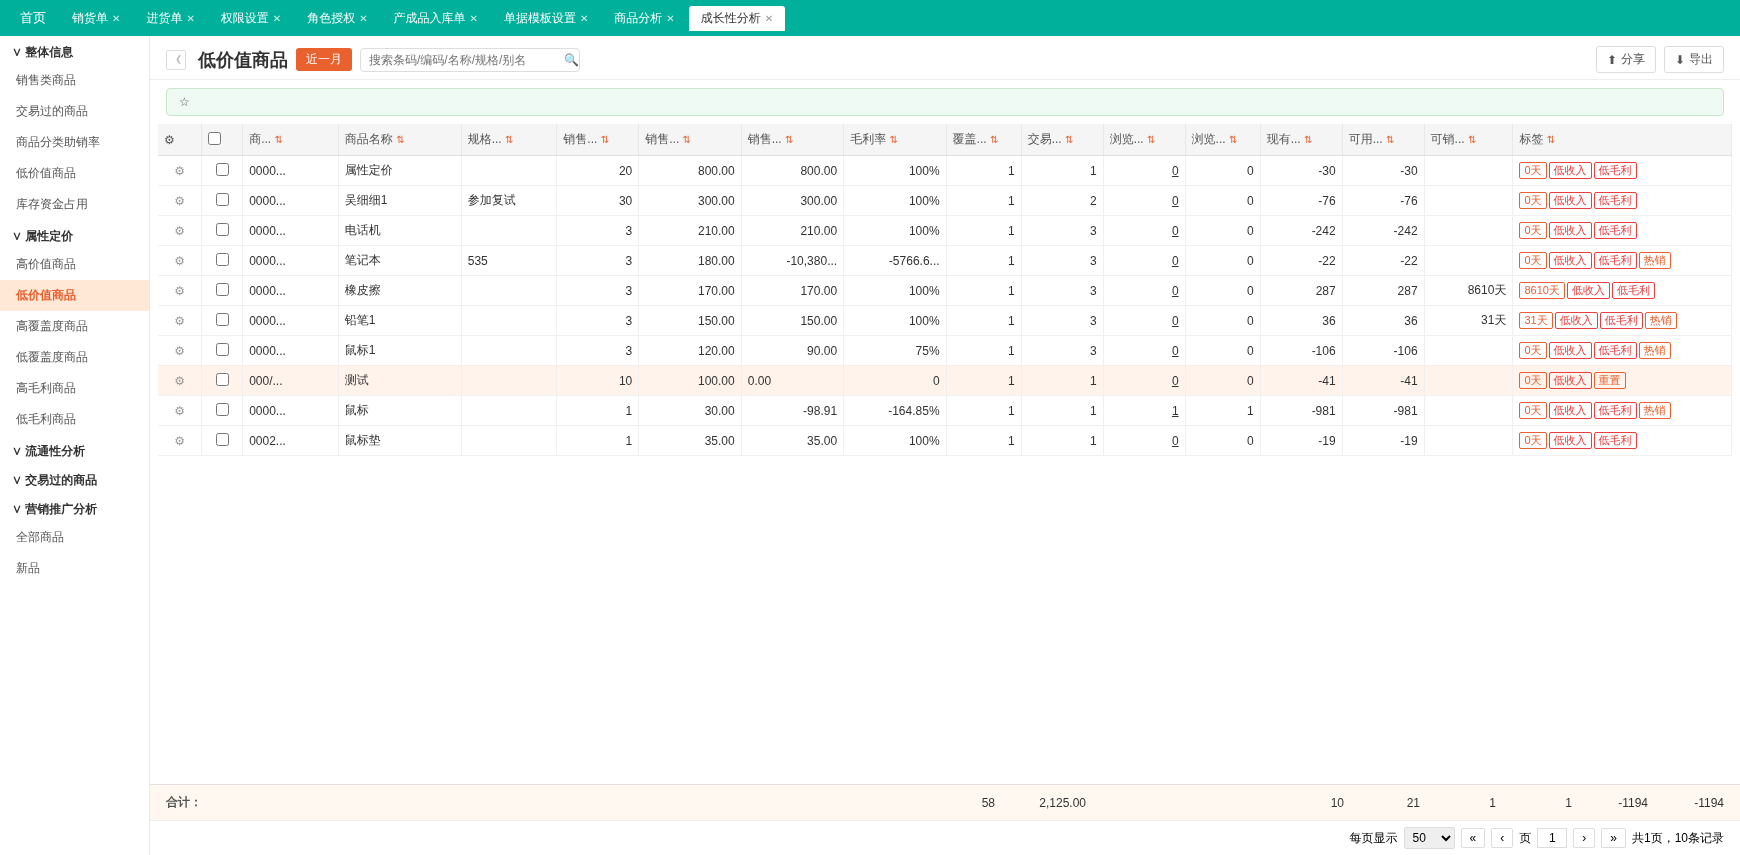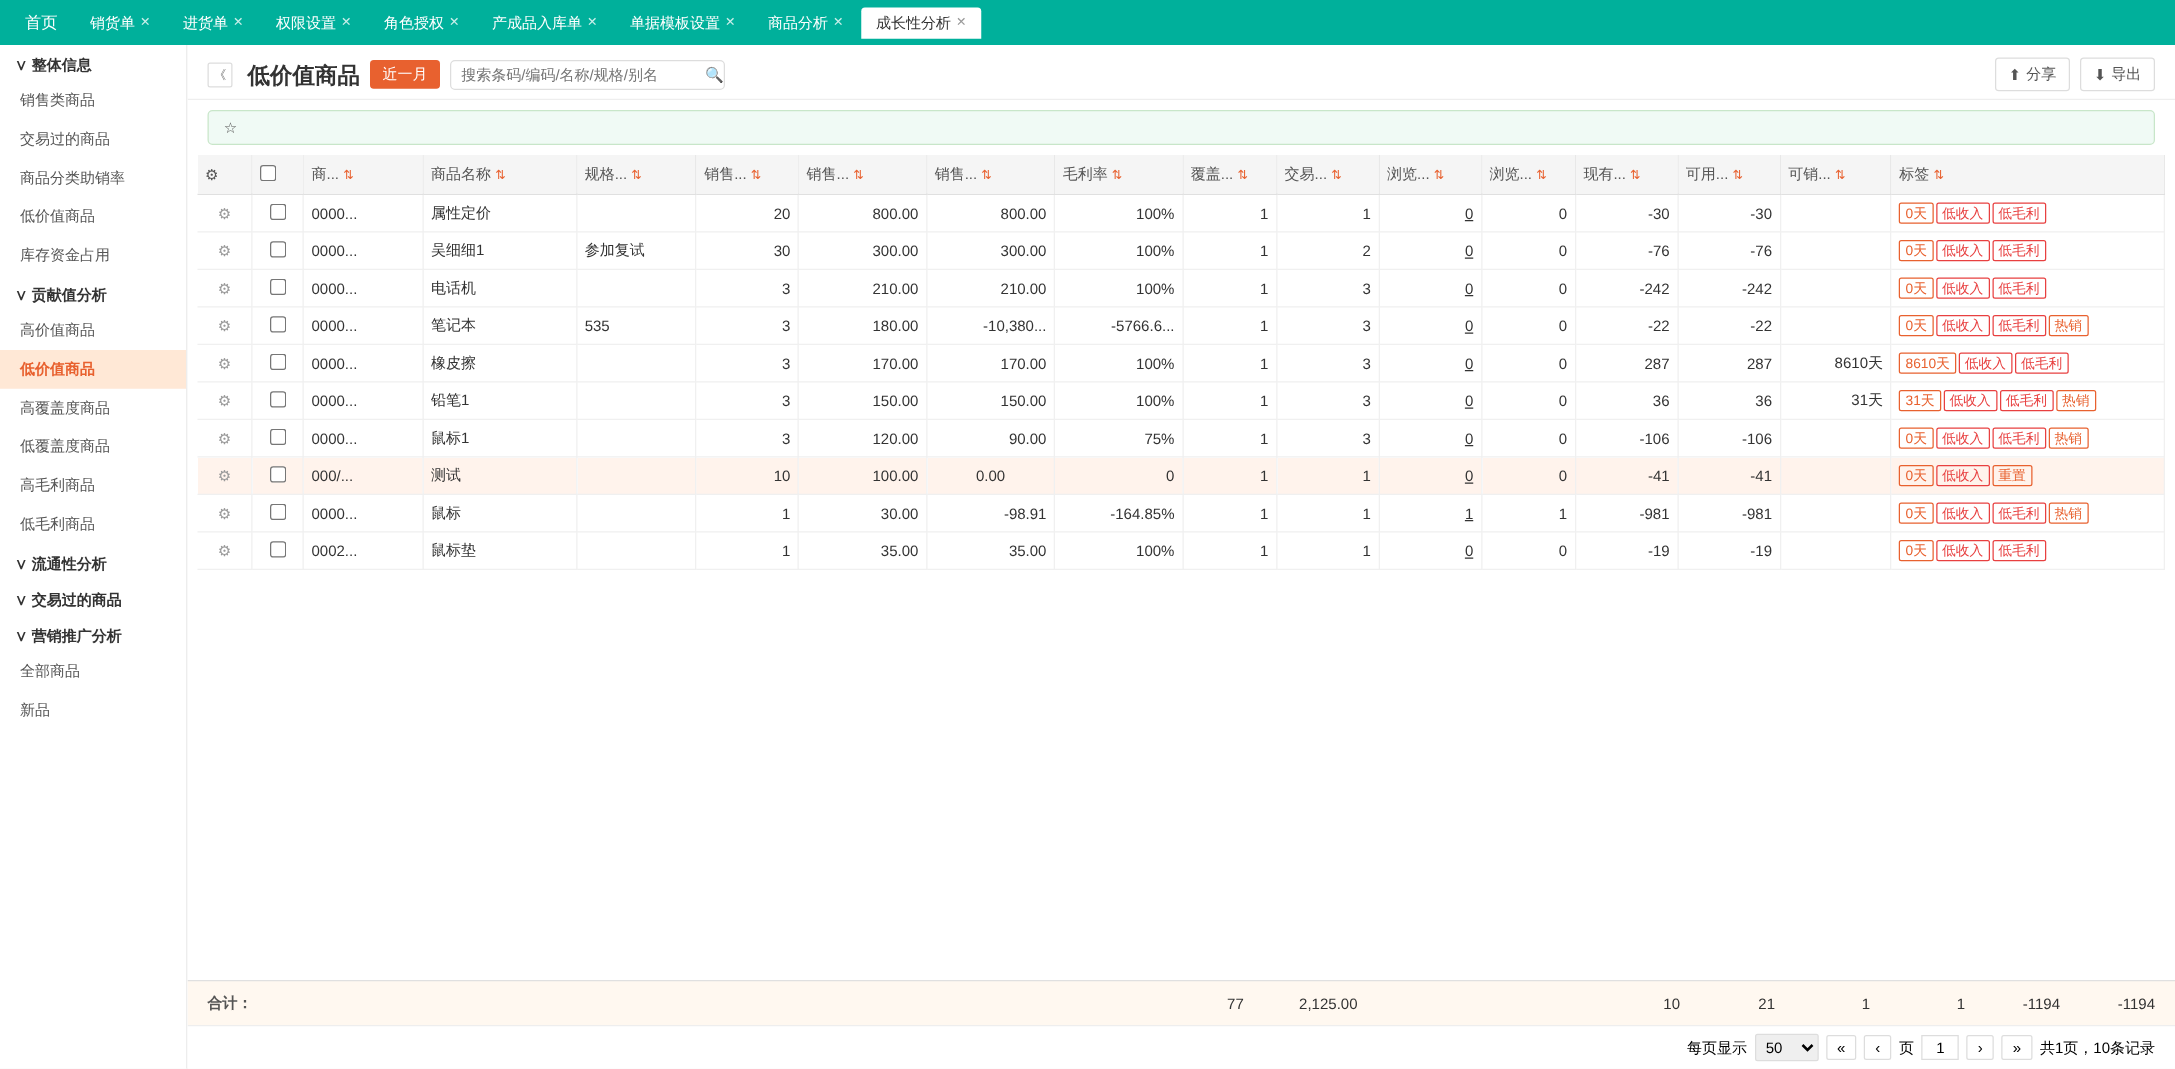--- a/index.html
+++ b/index.html
@@ -290,21 +290,21 @@
     <div class="sidebar-group-title">
       <span>∨ 整体信息</span>
     </div>
     <div class="sidebar-item">销售类商品</div>
     <div class="sidebar-item">交易过的商品</div>
     <div class="sidebar-item">商品分类助销率</div>
     <div class="sidebar-item">低价值商品</div>
     <div class="sidebar-item">库存资金占用</div>
 
     <div class="sidebar-group-title">
-      <span>∨ 贡献值分析</span>
+      <span>∨ 属性定价</span>
     </div>
     <div class="sidebar-item">高价值商品</div>
     <div class="sidebar-item active">低价值商品</div>
     <div class="sidebar-item">高覆盖度商品</div>
     <div class="sidebar-item">低覆盖度商品</div>
     <div class="sidebar-item">高毛利商品</div>
     <div class="sidebar-item">低毛利商品</div>
 
     <div class="sidebar-group-title">
       <span>∨ 流通性分析</span>
@@ -522,21 +522,21 @@
       <td><span class="tag tag-orange">0天</span><span class="tag tag-red">低收入</span><span class="tag tag-red">低毛利</span><span class="tag tag-orange">热销</span></td>
     </tr>
             <tr class="highlighted">
       <td style="text-align:center;color:#999;">⚙</td>
       <td class="checkbox-col"><input type="checkbox" style="accent-color: rgb(232, 97, 47);"></td>
       <td>000/...</td>
       <td>测试</td>
       <td></td>
       <td style="text-align:right;">10</td>
       <td style="text-align:right;">100.00</td>
-      <td style="text-align:center;">0.00</td>
+      <td style="text-align:left;">0.00</td>
       <td style="text-align:right;">0</td>
       <td style="text-align:right;">1</td>
       <td style="text-align:right;">1</td>
       <td style="text-align:right;"><span class="underline-link">0</span></td>
       <td style="text-align:right;">0</td>
       <td style="text-align:right;">-41</td>
       <td style="text-align:right;">-41</td>
       <td style="text-align:right;"></td>
       <td><span class="tag tag-orange">0天</span><span class="tag tag-red">低收入</span><span class="tag tag-orange">重置</span></td>
     </tr>
@@ -578,21 +578,21 @@
       <td style="text-align:right;"></td>
       <td><span class="tag tag-orange">0天</span><span class="tag tag-red">低收入</span><span class="tag tag-red">低毛利</span></td>
     </tr>
           </tbody>
       </table>
     </div>
 
     <div class="table-footer">
       <span class="footer-label">合计：</span>
       <span style="flex:1"></span>
-      <span class="footer-cell" style="margin-left:220px">77</span>
+      <span class="footer-cell" style="margin-left:220px">58</span>
       <span class="footer-cell" style="min-width:75px">2,125.00</span>
       <span class="footer-cell" style="min-width:75px"></span>
       <span class="footer-cell" style="min-width:75px"></span>
       <span class="footer-cell">10</span>
       <span class="footer-cell">21</span>
       <span class="footer-cell">1</span>
       <span class="footer-cell">1</span>
       <span class="footer-cell">-1194</span>
       <span class="footer-cell">-1194</span>
     </div>

